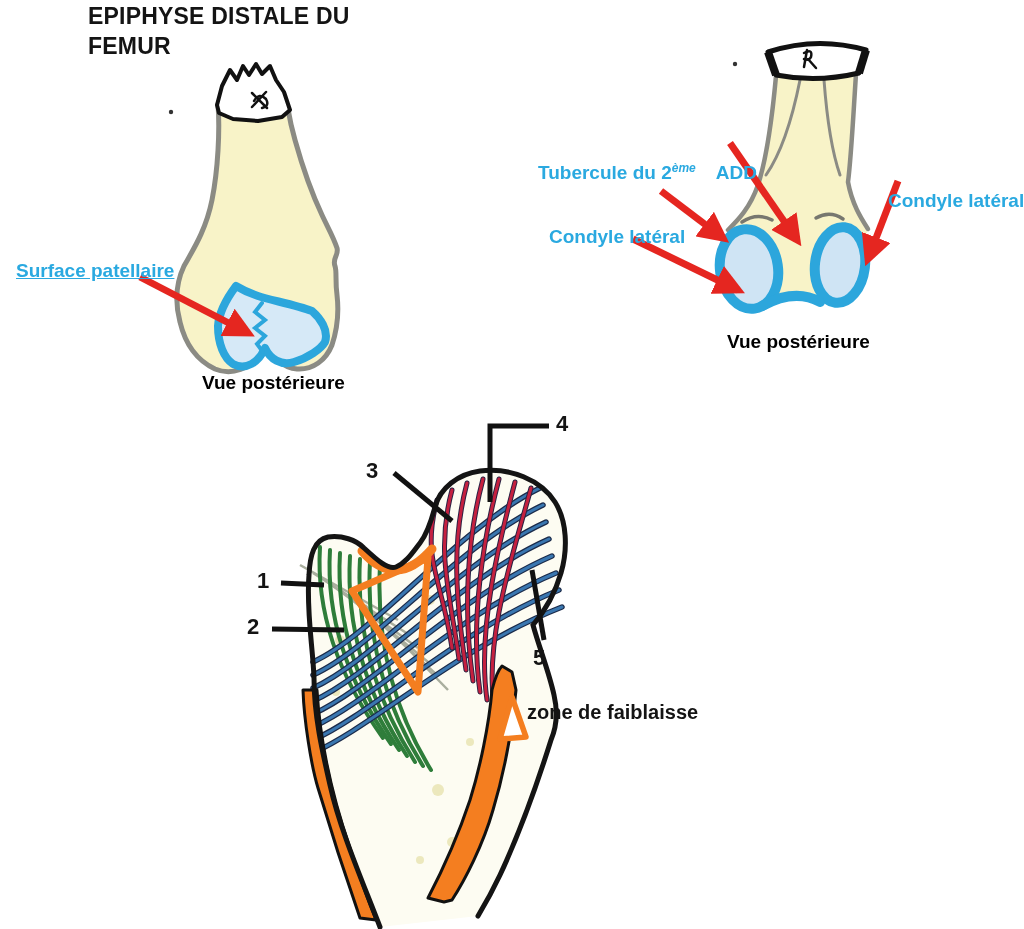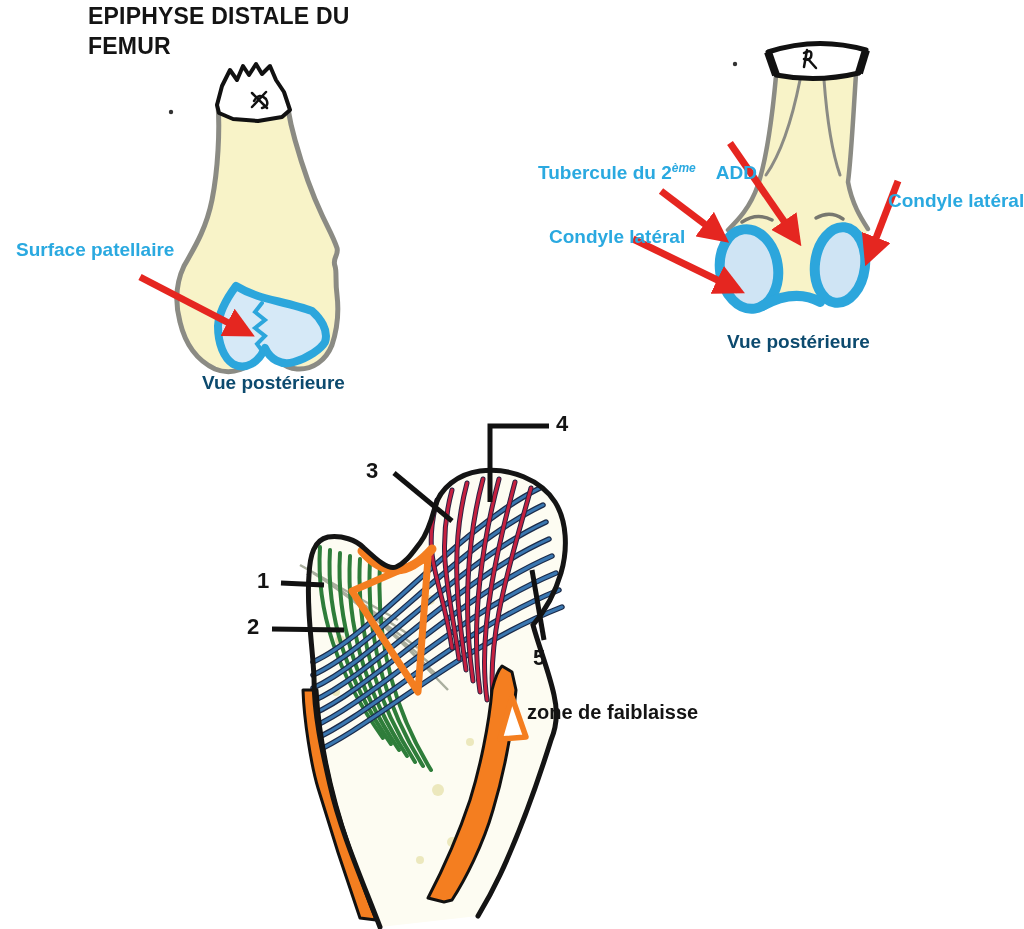--- a/index.html
+++ b/index.html
@@ -3,21 +3,21 @@
 <meta charset="utf-8">
 <style>
   html,body{margin:0;padding:0;background:#fff;}
   body{width:1024px;height:929px;overflow:hidden;font-family:"Liberation Sans",sans-serif;}
   #stage{position:relative;width:1024px;height:929px;background:#fff;}
   #canvas{position:absolute;left:0;top:0;}
   .abs{position:absolute;white-space:nowrap;}
   .title-black{font-size:23px;font-weight:700;color:#141414;line-height:30px;letter-spacing:.2px;}
   .title-red{font-size:21px;font-weight:700;color:#ee1c24;letter-spacing:.2px;}
   .lbl-cyan{font-size:19px;font-weight:700;color:#2aa9e0;}
-  .lbl-green{font-size:19px;font-weight:700;color:#0c4a6e;}
+  .lbl-green{font-size:19px;font-weight:700;color:#000000;}
   .num{font-size:22px;font-weight:700;color:#141414;}
   .legend-text{font-size:20px;font-weight:700;color:#141414;text-align:right;}
   .sup{font-size:12px;vertical-align:super;font-weight:700;font-style:italic;}
   .sp{margin-left:20px;}
 </style>
 </head>
 <body>
 
 <div id="stage">
 
@@ -184,21 +184,21 @@
       <line x1="532" y1="570" x2="544" y2="640"></line>
     </g>
     <path d="M 512,697 L 500,739 L 526,737 Z" fill="#fff" stroke="#f47e20" stroke-width="5.5" stroke-linejoin="round"></path>
   </g>
 </svg>
 
 <div class="abs title-black" style="left:88px;top:1px;">
   <div>EPIPHYSE DISTALE DU</div>
   <div>FEMUR</div>
 </div>
-<div class="abs lbl-cyan" style="left:16px;top:239px;">Surface patellaire</div>
+<div class="abs lbl-cyan" style="left:16px;top:260px;text-decoration:underline;">Surface patellaire</div>
 <div class="abs lbl-green" style="left:202px;top:372px;">Vue postérieure</div>
 
 <div class="abs lbl-cyan" style="left:538px;top:161px;">
   <span>Tubercule du 2</span><span class="sup">ème</span><span class="sp">ADD</span>
 </div>
 <div class="abs lbl-cyan" style="left:888px;top:163px;margin-top:27px;">Condyle latéral</div>
 <div class="abs lbl-cyan" style="left:549px;top:226px;">Condyle latéral</div>
 <div class="abs lbl-green" style="left:727px;top:331px;">Vue postérieure</div>
 
 <div class="abs num" style="left:257px;top:568px;">1</div>

